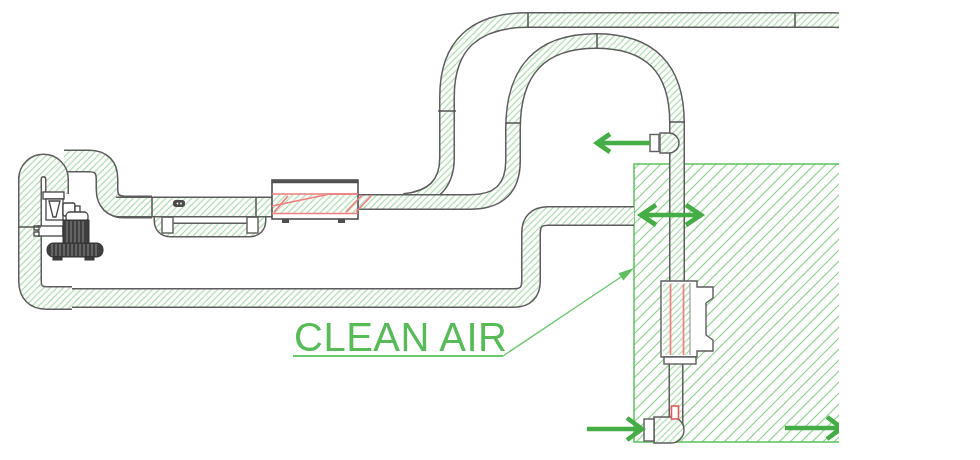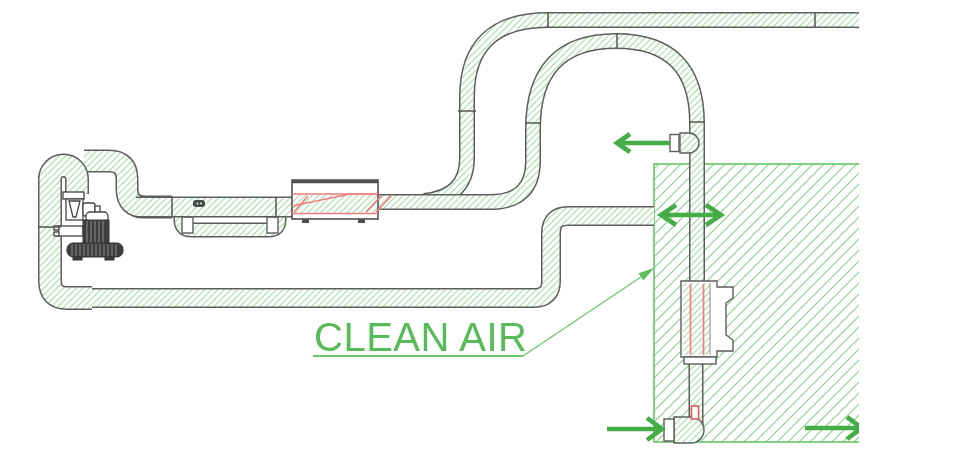--- a/index.html
+++ b/index.html
@@ -1,17 +1,17 @@
 <!DOCTYPE html>
 <html><head>
 <meta charset="utf-8">
 <style>
   html,body{margin:0;padding:0;background:#ffffff;}
   .canvas{position:relative;width:839px;height:460px;background:#fff;overflow:hidden;
-          font-family:"Liberation Sans", sans-serif;margin-left:20px;}
+          font-family:"Liberation Sans", sans-serif;}
   svg{display:block;}
   .po{fill:none;stroke:#5d5d5d;}
   .pi{fill:none;stroke:url(#hd);}
   .tick{stroke:#555;stroke-width:1.5;fill:none;}
   .outl{stroke:#5d5d5d;stroke-width:1.4;}
   .white{fill:#fff;}
   .hatchfill{fill:url(#hd);}
   .redln{stroke:#f07f7f;stroke-width:1.7;fill:none;}
   .sensor{fill:#fff;stroke:#e05a5a;stroke-width:1.6;}
   .arrow{stroke:#45ad45;stroke-width:4.6;fill:none;stroke-linecap:butt;stroke-linejoin:miter;}

